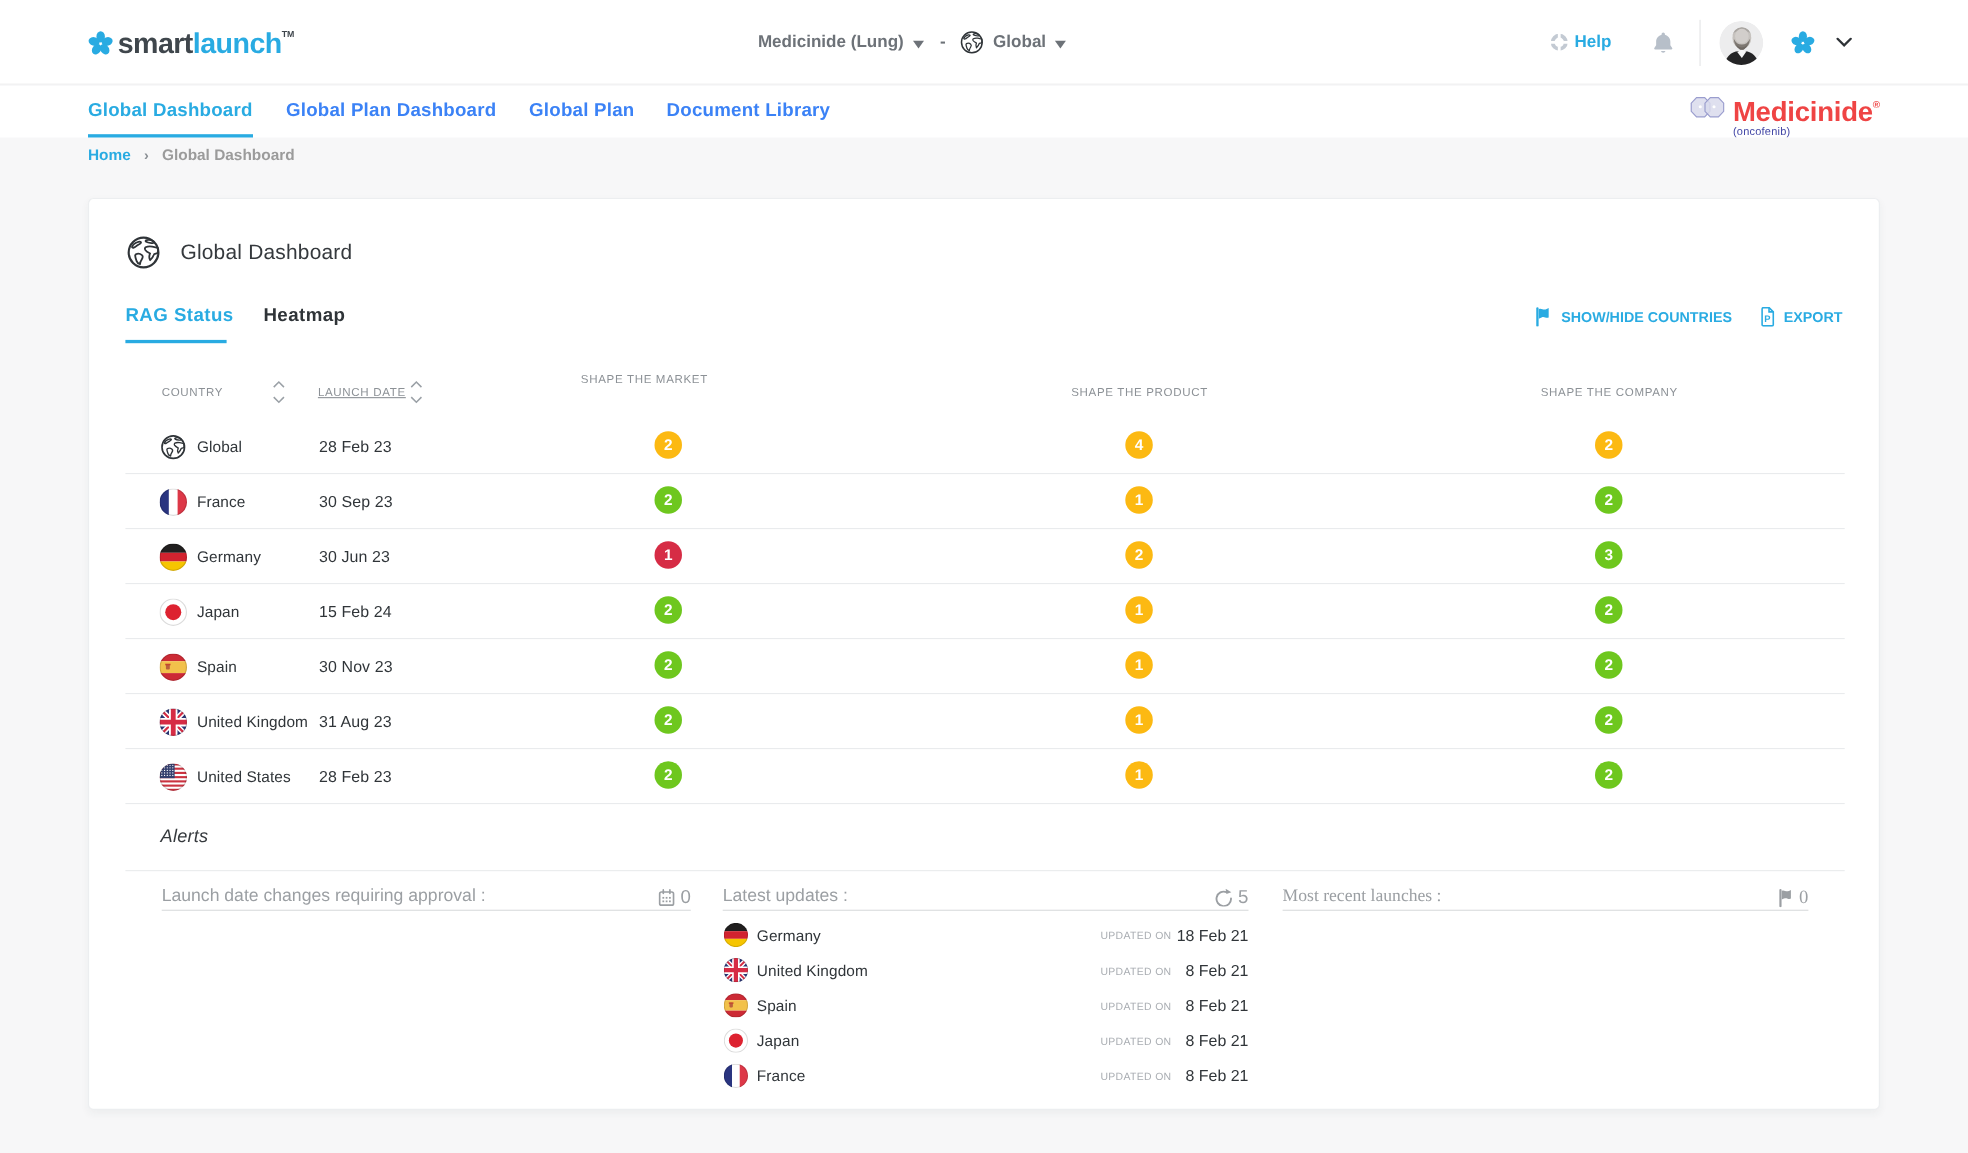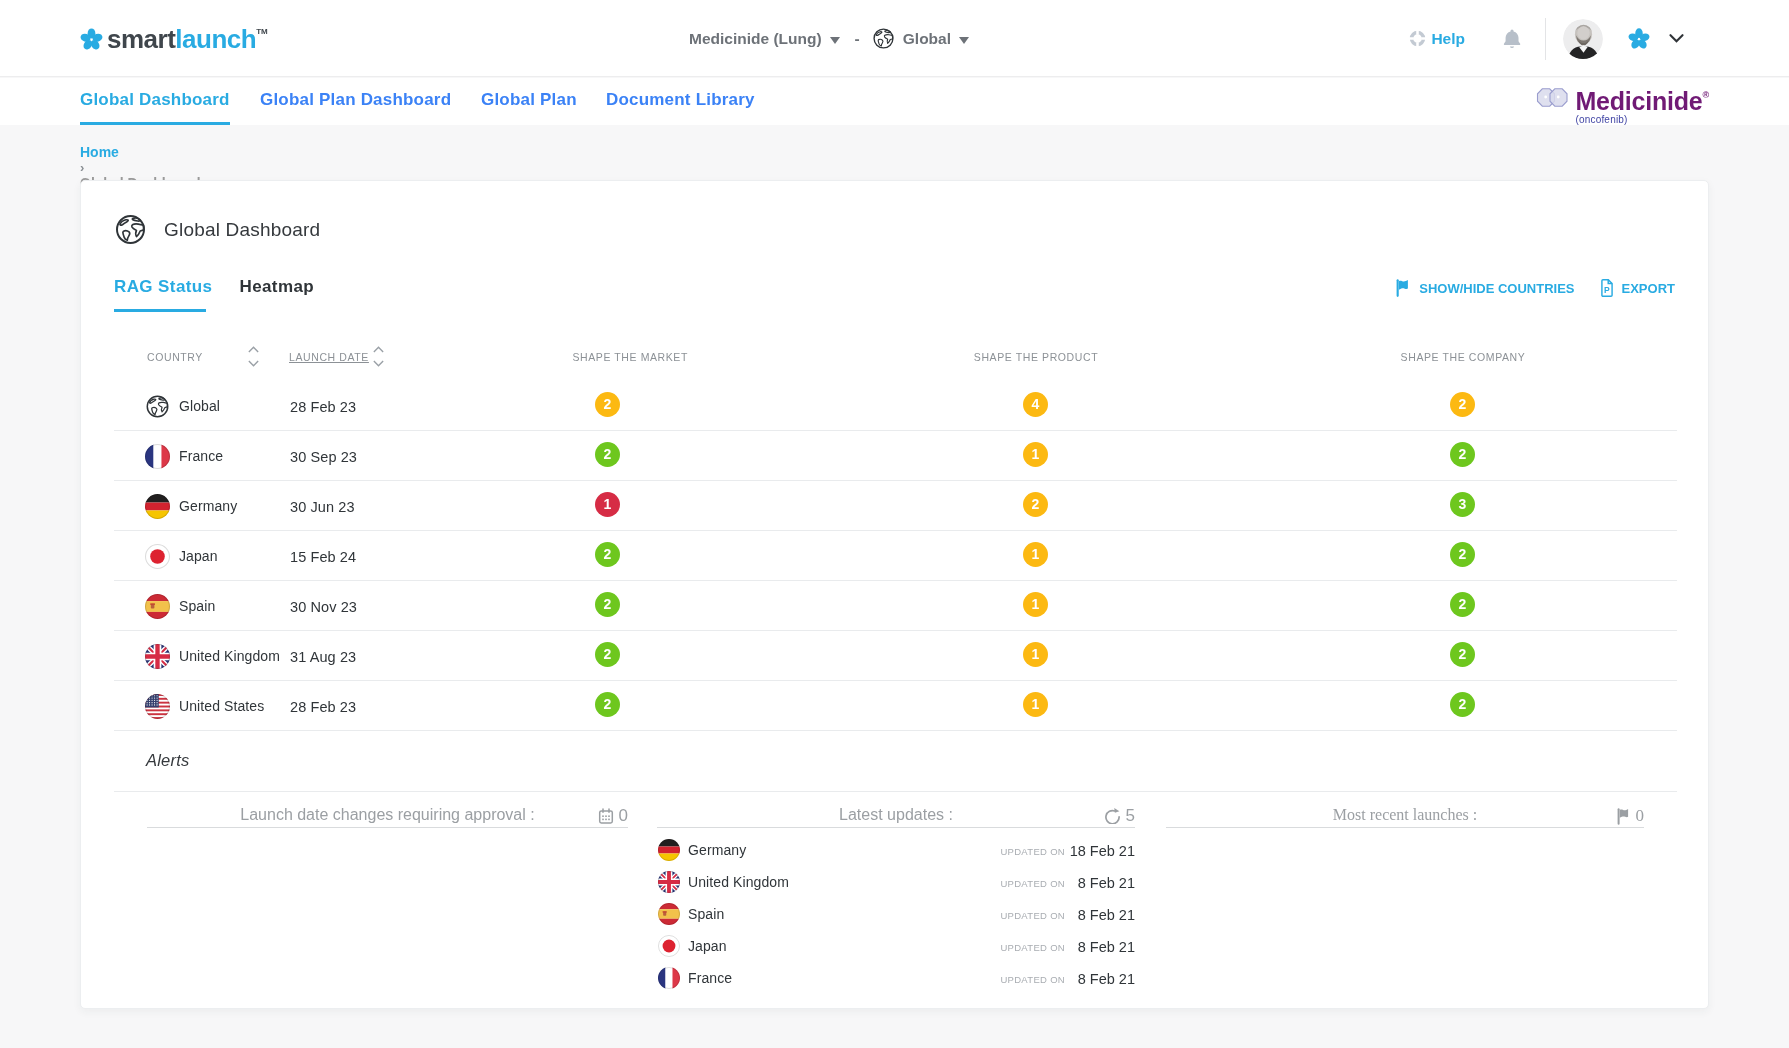--- a/index.html
+++ b/index.html
@@ -14,24 +14,24 @@
 .ctr .sep { margin:0 12px 0 15px; font-weight:bold; }
 .caret { width:0; height:0; border-left:5.5px solid transparent; border-right:5.5px solid transparent; border-top:7px solid #6d7278; margin-left:8px; margin-top:3px; }
 .ctr .gl { margin:0 8px 0 0; }
 .tright { position:absolute; right:105px; top:0; height:77px; display:flex; align-items:center; }
 .helptxt { color:#29abe2; font-weight:bold; font-size:15.5px; margin-left:5px; }
 .vdiv { width:1px; height:42px; background:#e3e4e6; margin:0 17px 0 22px; }
 .nav { position:absolute; left:0; top:78px; width:1789px; height:47px; background:#fff; z-index:4; }
 .nav a { position:absolute; top:0; height:47px; line-height:44px; font-size:17px; font-weight:bold; color:#3b82f6; text-decoration:none; letter-spacing:0.2px; }
 .nav a.on { color:#29abe2; border-bottom:3px solid #29abe2; }
 .brand { position:absolute; right:80px; top:5px; display:flex; align-items:flex-start; }
-.brandtxt { font-size:25px; font-weight:bold; color:#701a75; letter-spacing:-0.2px; line-height:24px; }
+.brandtxt { font-size:25px; font-weight:bold; color:#ef4444; letter-spacing:-0.2px; line-height:24px; }
 .brandreg { font-size:9px; vertical-align:12px; }
 .brandsub { font-size:10px; color:#4145a5; margin-top:1px; letter-spacing:0.2px; }
-.crumbs { position:absolute; left:80px; top:144px; font-size:14px; font-weight:bold; color:#9b9b9b; display:flex; align-items:flex-start;flex-direction:column; }
+.crumbs { position:absolute; left:80px; top:132px; font-size:14px; font-weight:bold; color:#9b9b9b; display:flex; align-items:center; }
 .crumbs .home { color:#29abe2; margin-right:12px; }
 .crumbs .gt { color:#8a8f94; font-size:13px; margin-right:12px; font-weight:bold; }
 .card { position:absolute; left:80px; top:180px; width:1629px; height:829px; background:#fff; border:1px solid #eceef0; border-radius:5px; box-shadow:0 3px 8px rgba(40,50,60,.05); }
 .chead { position:absolute; left:33px; top:32px; display:flex; align-items:center; }
 .chead .t { font-size:19px; color:#35393d; margin-left:17px; letter-spacing:0.2px; }
 .tabs { position:absolute; left:33px; top:96px; display:flex; }
 .tab { font-size:17px; font-weight:bold; color:#2f3438; letter-spacing:0.4px; }
 .tab.on { color:#29abe2; }
 .tabu { position:absolute; left:33px; top:128px; width:92px; height:3px; background:#29abe2; }
 .actions { position:absolute; right:33px; top:98px; display:flex; align-items:center; color:#29abe2; font-size:13px; font-weight:bold; letter-spacing:0px; }
@@ -43,21 +43,21 @@
 .row .flg { position:absolute; left:31px; top:13px; }
 .row .cname { position:absolute; left:65px; top:17px; font-size:14px; color:#303539; letter-spacing:0.1px; }
 .row .cdate { position:absolute; left:176px; top:18px; font-size:14.5px; color:#303539; letter-spacing:0.1px; }
 .badge { position:absolute; top:11px; width:25px; height:25px; border-radius:50%; color:#fff; font-size:14px; font-weight:bold; text-align:center; line-height:25px; }
 .b-o { background:#fcb912; }
 .b-g { background:#6ec71e; }
 .b-r { background:#d62c45; }
 .bm { left:481px; } .bp { left:909px; } .bc { left:1336px; }
 .alerts-title { position:absolute; left:65px; top:570px; font-size:16.5px; color:#35393d; letter-spacing:0.2px;font-style:italic; }
 .alerts-div { position:absolute; left:33px; top:610px; width:1563px; height:1px; background:#e9ebed; }
-.acol { position:absolute; top:625px;text-align:center; }
+.acol { position:absolute; top:625px; }
 .ahead { height:22px; border-bottom:1px solid #d9dbdd; position:relative; color:#9b9fa3; font-size:16px; }
 .ahead .cnt { position:absolute; right:0; top:0; display:flex; align-items:center; color:#9b9fa3; font-size:17px; }
 .ahead .cnt svg { margin-right:5px; }
 .arow { position:absolute; left:0; width:478px; height:32px; }
 .arow .flg { position:absolute; left:1px; top:5px; }
 .arow .nm { position:absolute; left:31px; top:8px; font-size:14px; color:#303539; letter-spacing:0.1px; }
 .arow .upd { position:absolute; right:70px; top:12px; font-size:9.5px; color:#a9adb2; letter-spacing:0.3px; }
 .arow .dt { position:absolute; right:0; top:9px; font-size:14.5px; color:#303539; }
 </style>
 </head>
@@ -181,21 +181,21 @@
           <path d="M2.9 2 a1.2 1.2 0 0 1 1.2-1.2 H10 L14.2 5 v13 a1.2 1.2 0 0 1-1.2 1.2 H4.1 A1.2 1.2 0 0 1 2.9 18 z" fill="none" stroke="#29abe2" stroke-width="1.6"></path>
 <path d="M9.9 .8 V5 h4.3" fill="none" stroke="#29abe2" stroke-width="1.6"></path>
 <text x="5.2" y="15.2" font-size="9.5" font-weight="bold" fill="#29abe2" font-family="Liberation Sans">P</text>
         </svg>
       <span class="lbl">EXPORT</span>
     </span>
   </div>
 
   <div class="th" style="left:66px; top:170px;">COUNTRY</div>
   <div class="th" style="left:208px; top:170px;text-decoration:underline;">LAUNCH DATE</div>
-  <div class="th" style="left:447px; top:170px; width:160px; text-align:right;">SHAPE THE MARKET</div>
+  <div class="th" style="left:447px; top:158px; width:160px; text-align:left;">SHAPE THE MARKET</div>
   <div class="th" style="left:875px; top:170px; width:160px; text-align:center;">SHAPE THE PRODUCT</div>
   <div class="th" style="left:1302px; top:170px; width:160px; text-align:center;">SHAPE THE COMPANY</div>
   <svg class="sortarr" style="left:166px; top:163px;" width="14" height="25" viewBox="0 0 14 25">
       <path d="M2 7.6 L7 2.6 L12 7.6" fill="none" stroke="#9aa0a6" stroke-width="1.5"></path>
       <path d="M2 17.4 L7 22.4 L12 17.4" fill="none" stroke="#9aa0a6" stroke-width="1.5"></path>
     </svg>
     <svg class="sortarr" style="left:291px; top:163px;" width="14" height="25" viewBox="0 0 14 25">
       <path d="M2 7.6 L7 2.6 L12 7.6" fill="none" stroke="#9aa0a6" stroke-width="1.5"></path>
       <path d="M2 17.4 L7 22.4 L12 17.4" fill="none" stroke="#9aa0a6" stroke-width="1.5"></path>
     </svg>

